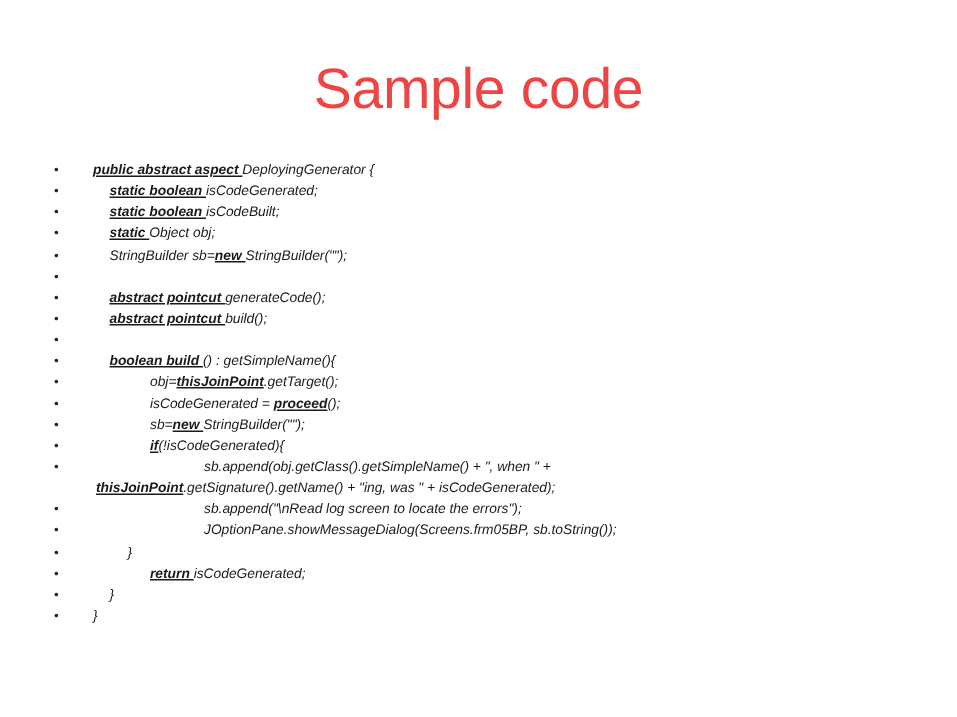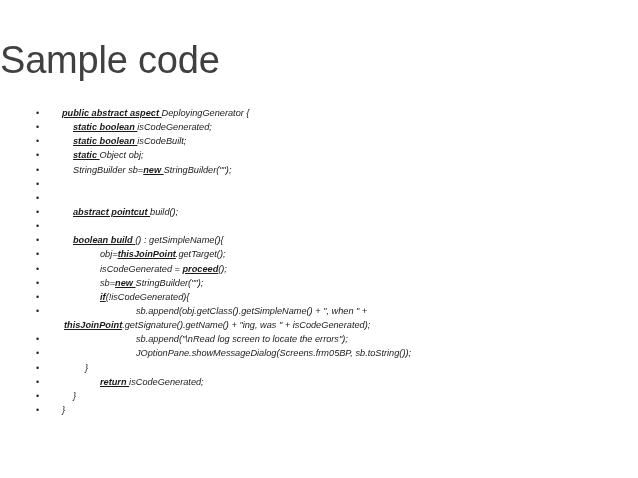--- a/index.html
+++ b/index.html
@@ -21,26 +21,26 @@
     inset: 0;
     background: #ffffff;
   }
 
   
   #slide-title {
     position: absolute;
     left: 0;
     right: 0;
     top: 38px;
-    text-align: left;
+    text-align: center;
     font-family: "Liberation Sans", sans-serif;
     font-size: 38px;
     font-weight: 400;
     line-height: 44px;
-    color: #404040;
+    color: #ef4444;
     letter-spacing: -0.2px;
     white-space: nowrap;
   }
 
   
   #code-body {
     position: absolute;
     left: 0;
     top: 106px;
     width: 638px;
@@ -121,20 +121,21 @@
       </div>
       <div class="code-line">
         <span class="bullet">•</span>
         <span class="code-text ind-1"><span class="id">StringBuilder sb=</span><span class="kw">new </span><span class="id">StringBuilder("");</span></span>
       </div>
       <div class="code-line">
         <span class="bullet">•</span>
       </div>
       <div class="code-line">
         <span class="bullet">•</span>
+        <span class="code-text ind-1"><span class="kw">abstract pointcut </span><span class="id">generateCode();</span></span>
       </div>
       <div class="code-line">
         <span class="bullet">•</span>
         <span class="code-text ind-1"><span class="kw">abstract pointcut </span><span class="id">build();</span></span>
       </div>
       <div class="code-line">
         <span class="bullet">•</span>
       </div>
       <div class="code-line">
         <span class="bullet">•</span>

